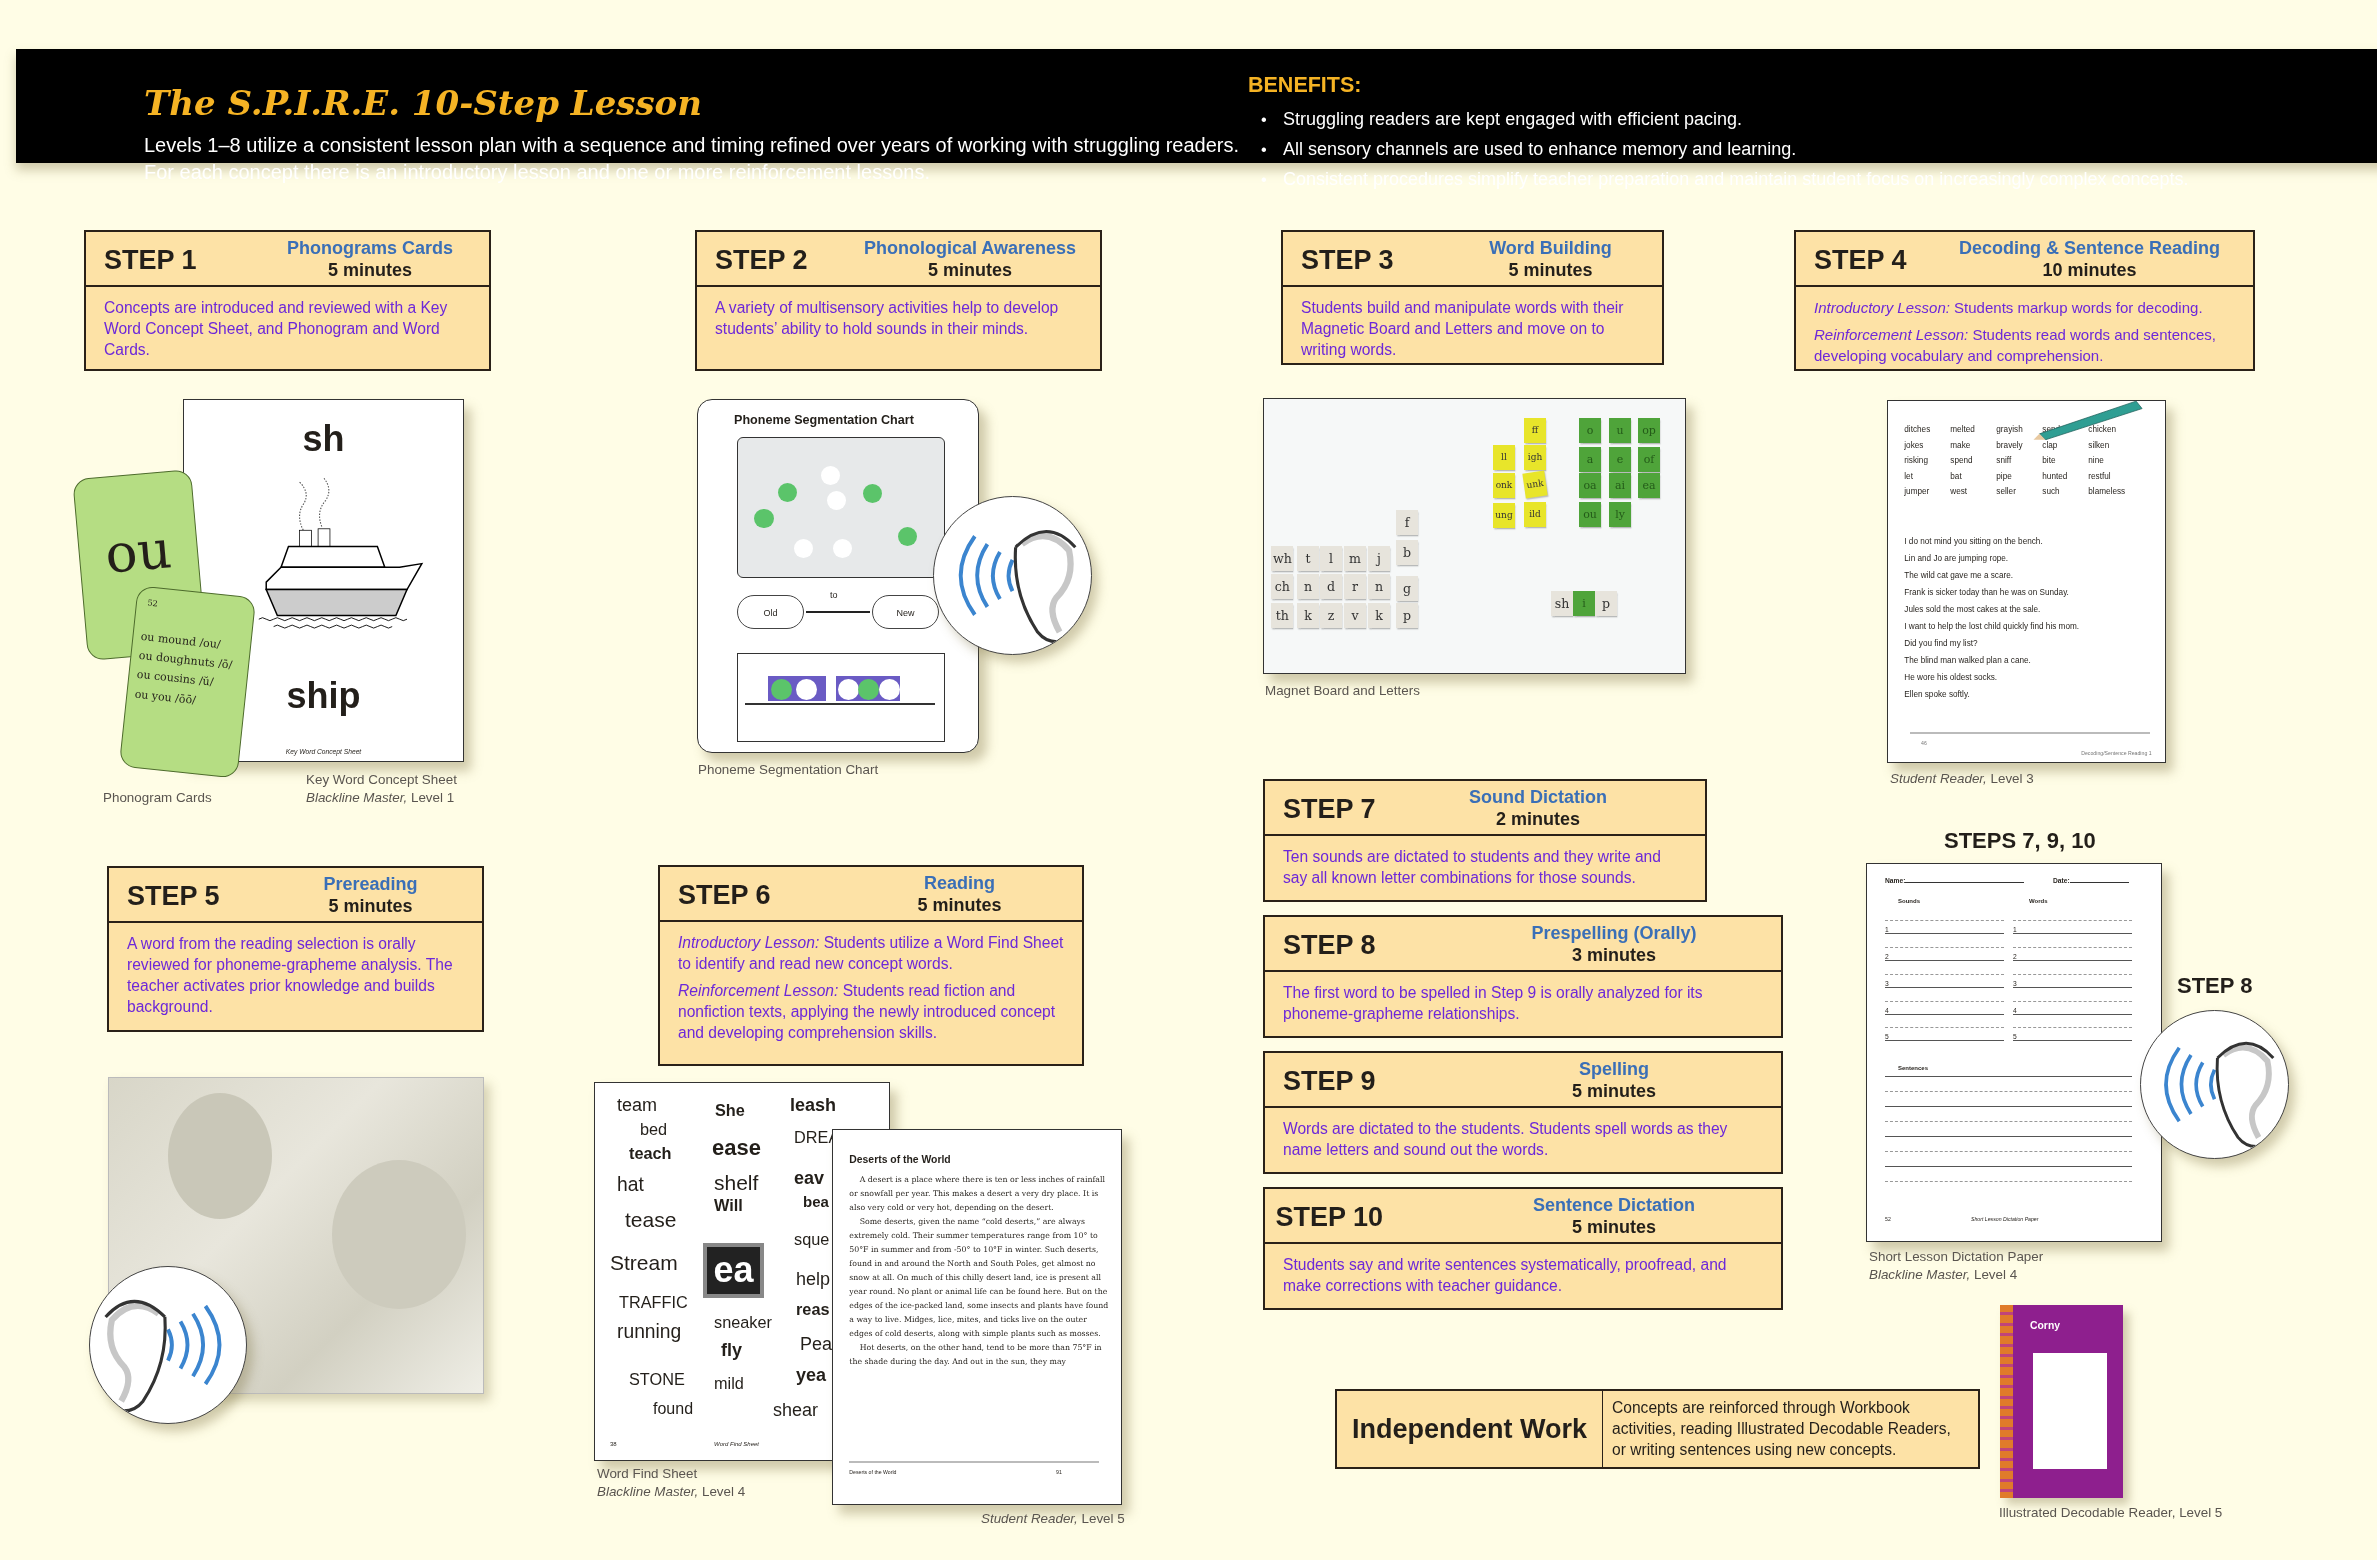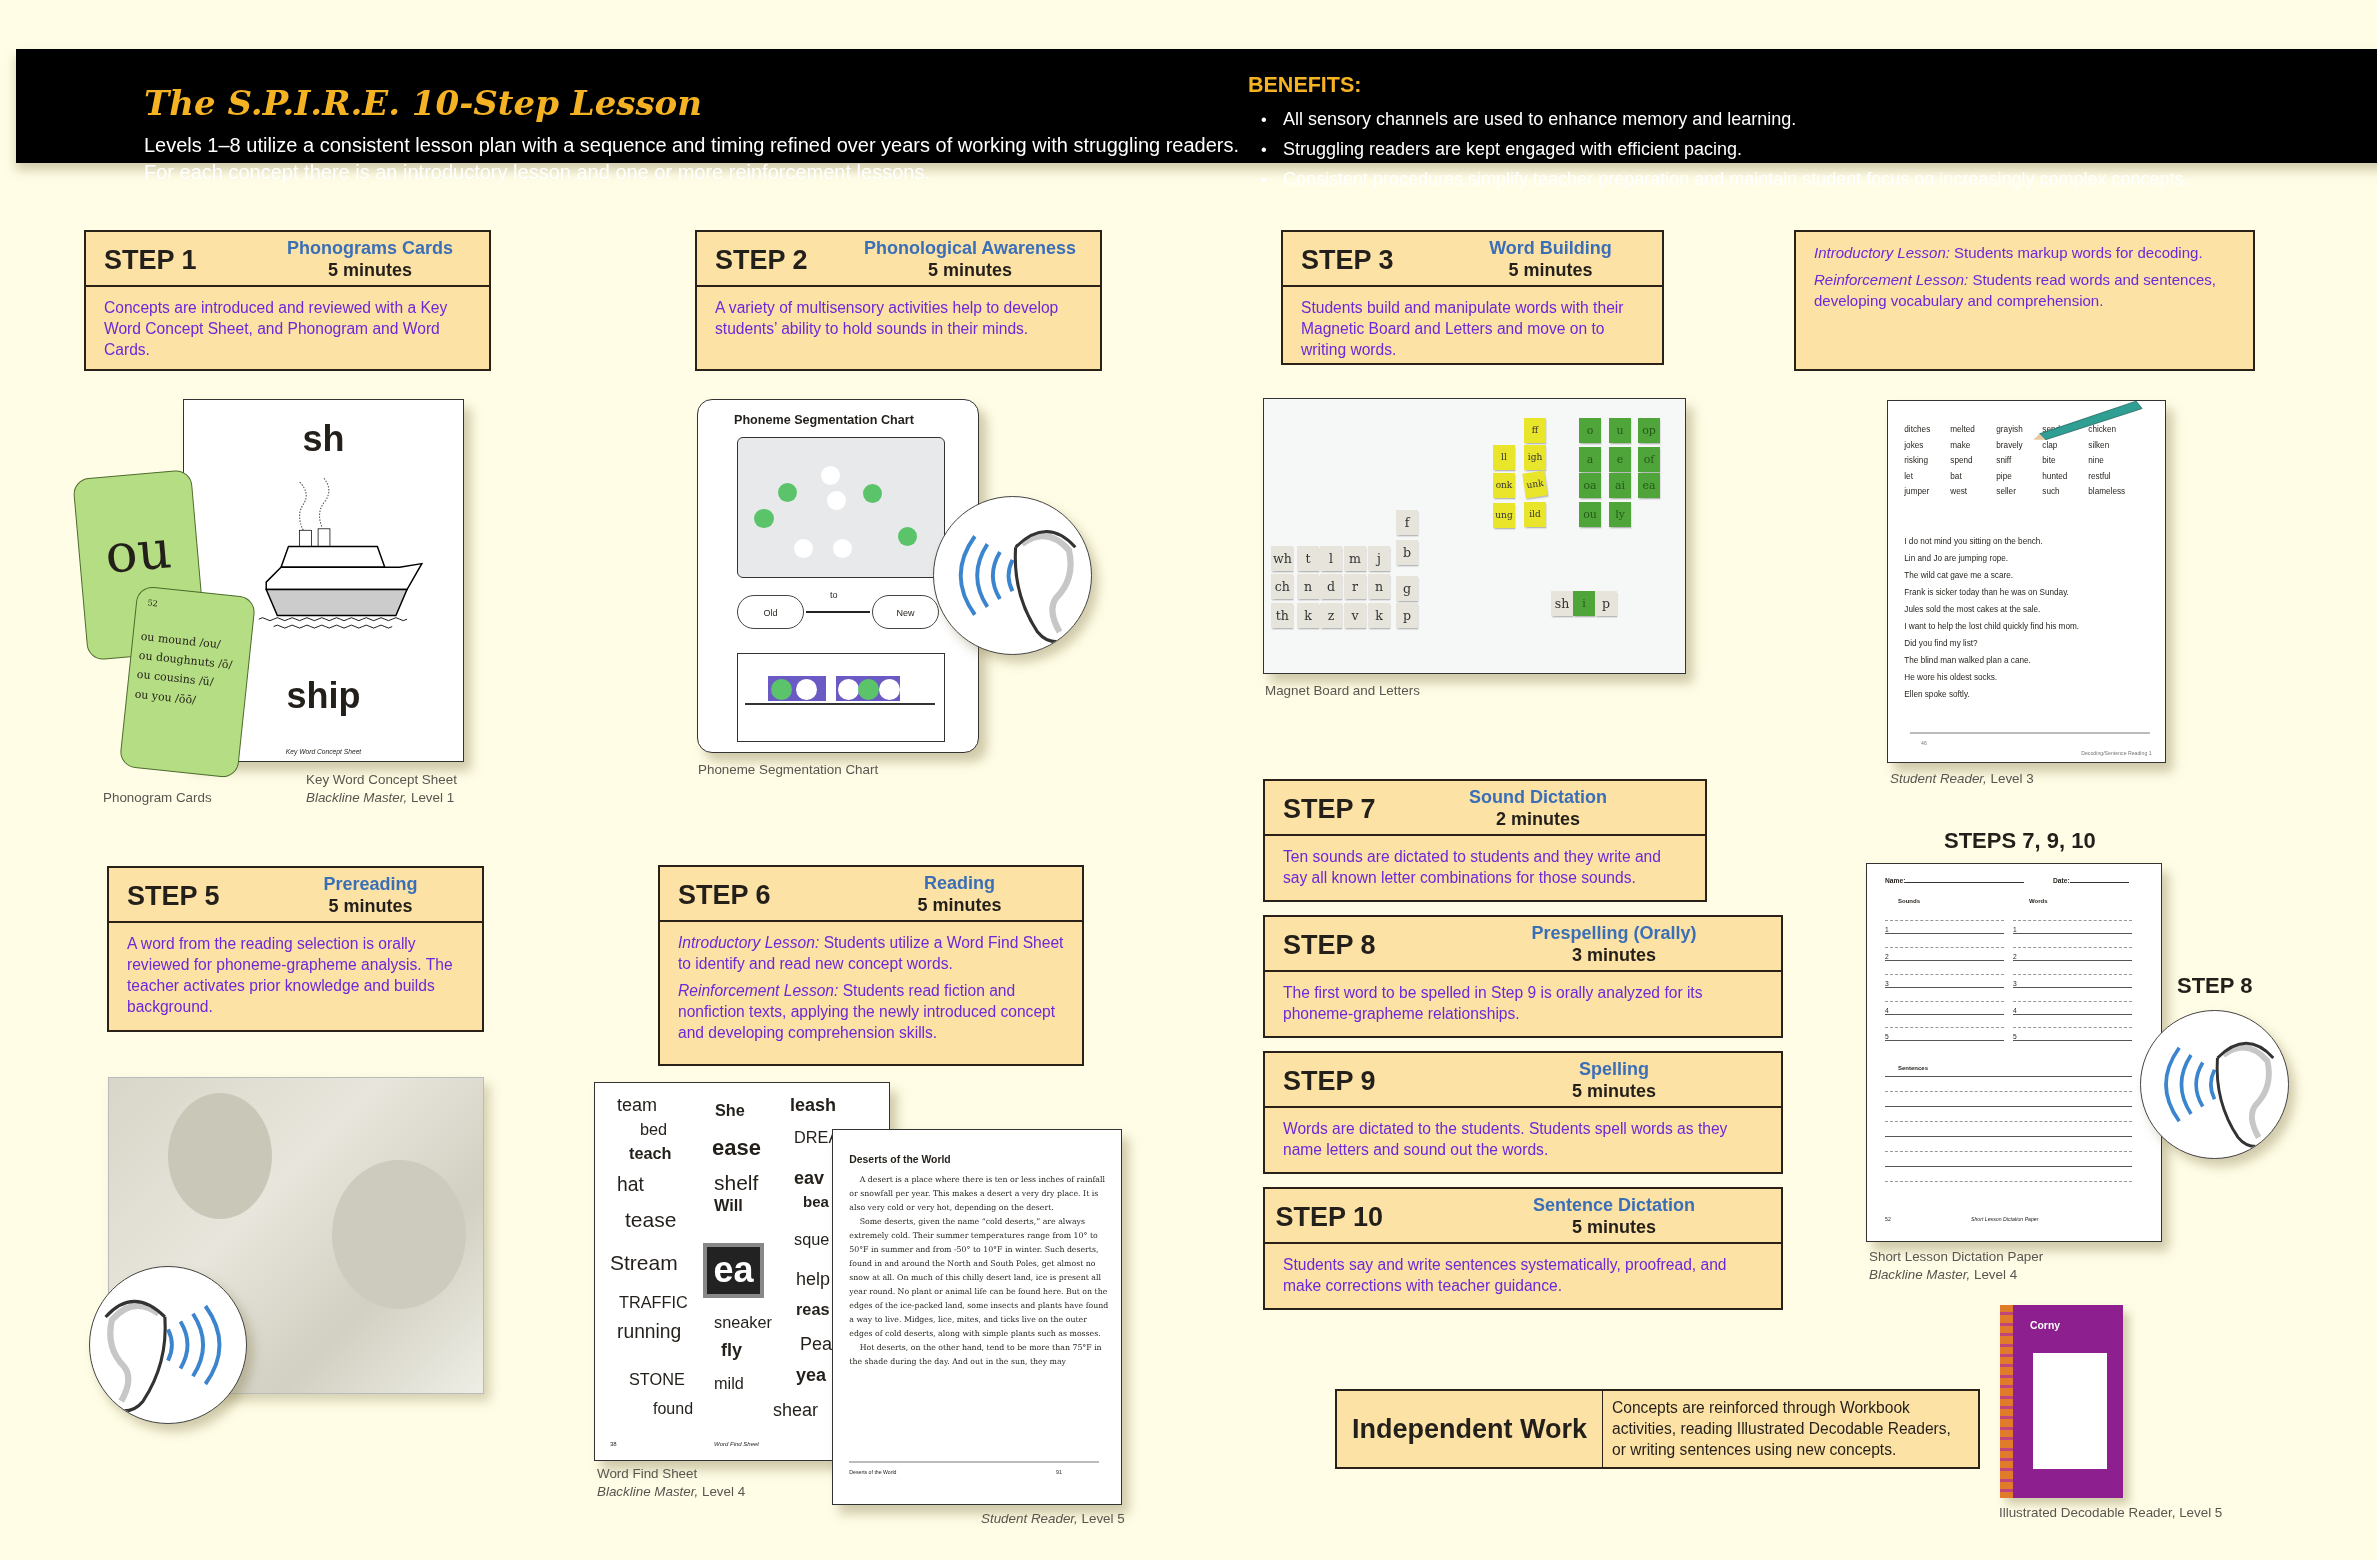--- a/index.html
+++ b/index.html
@@ -47,22 +47,22 @@
   .big-label { position: absolute; font-size: 22px; font-weight: bold; color: #231f1a; }
 </style>
 </head>
 <body>
 
 <div class="banner">
   <div class="title">The S.P.I.R.E. 10-Step Lesson</div>
   <div class="intro">Levels 1–8 utilize a consistent lesson plan with a sequence and timing refined over years of working with struggling readers. For each concept there is an introductory lesson and one or more reinforcement lessons.</div>
   <div class="benefits-h">BENEFITS:</div>
   <ul>
+    <li>Struggling readers are kept engaged with efficient pacing.</li>
     <li>All sensory channels are used to enhance memory and learning.</li>
-    <li>Struggling readers are kept engaged with efficient pacing.</li>
     <li>Consistent procedures simplify teacher preparation and maintain student focus on increasingly complex concepts.</li>
   </ul>
 </div>
 
 <div class="step" style="left:84px;top:230px;width:407px;height:141px;">
   <div class="head">
     <div class="num">STEP 1</div>
     <div class="name" style="width:238px;">Phonograms Cards</div>
     <div class="time" style="width:238px;">5 minutes</div>
   </div>
@@ -81,20 +81,25 @@
 <div class="step" style="left:1281px;top:230px;width:383px;height:135px;">
   <div class="head">
     <div class="num">STEP 3</div>
     <div class="name" style="width:223px;">Word Building</div>
     <div class="time" style="width:223px;">5 minutes</div>
   </div>
   <div class="body">Students build and manipulate words with their Magnetic Board and Letters and move on to writing words.</div>
 </div>
 
 <div class="step" style="left:1794px;top:230px;width:461px;height:141px;">
+  <div class="head">
+    <div class="num">STEP 4</div>
+    <div class="name" style="width:327px;">Decoding &amp; Sentence Reading</div>
+    <div class="time" style="width:327px;">10 minutes</div>
+  </div>
   <div class="body" style="font-size:15px;">
     <p><em>Introductory Lesson:</em><span> Students markup words for decoding.</span></p>
     <p><em>Reinforcement Lesson:</em><span> Students read words and sentences, developing vocabulary and comprehension.</span></p>
   </div>
 </div>
 
 <div class="sheet" style="left:183px;top:399px;width:281px;height:363px;">
   <div style="position:absolute;left:0;width:100%;top:18px;text-align:center;font-size:36px;font-weight:bold;">sh</div>
   <svg width="223" height="163" style="position:absolute;left:30px;top:71px;" viewBox="0 0 300 220">
     <path d="M120 80 q-10 -20 0 -35 q10 -15 -5 -30 M145 75 q-8 -20 5 -35 q10 -15 -2 -30" fill="none" stroke="#555" stroke-dasharray="2 2" stroke-width="1.5"></path>

